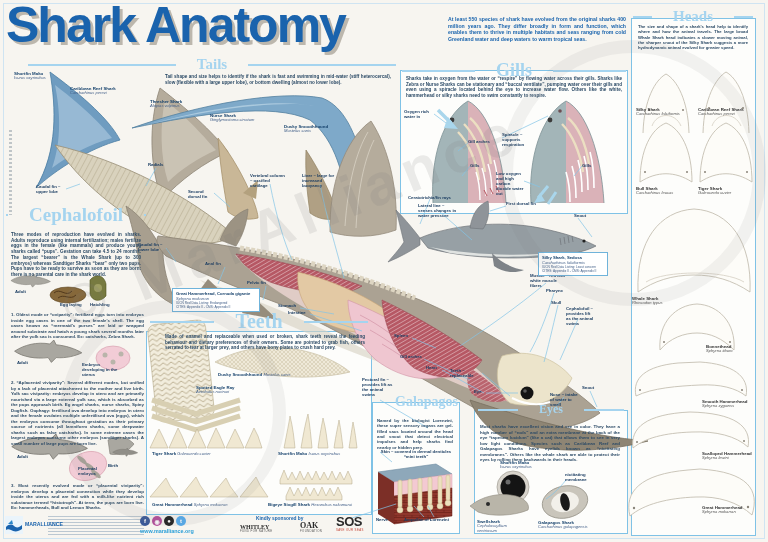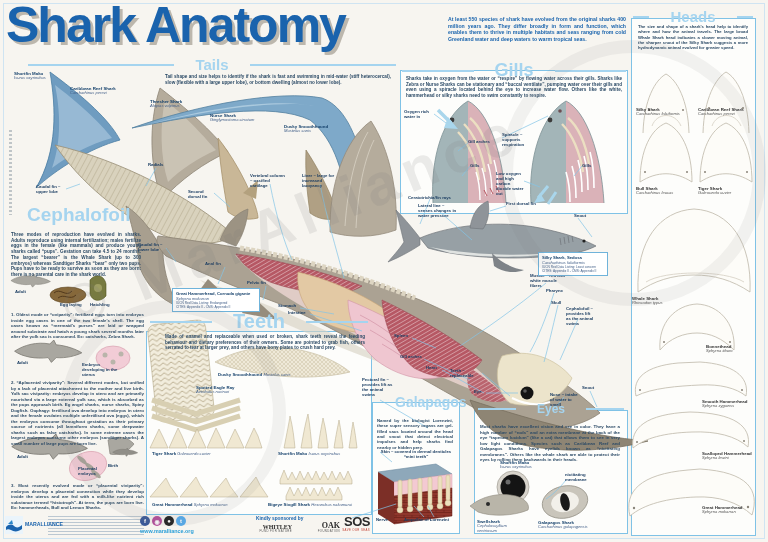--- a/index.html
+++ b/index.html
@@ -3,21 +3,21 @@
 <meta charset="utf-8">
 <style>
   html,body{margin:0;padding:0;background:#e8e6e1;}
   #poster{position:relative;width:768px;height:542px;background:#f7f5f0;overflow:hidden;
           font-family:"Liberation Sans",sans-serif;color:#24415f;}
   .frame{position:absolute;inset:3px;border:1px solid #cfe4f2;pointer-events:none;}
   #art{position:absolute;left:0;top:0;z-index:2;pointer-events:none;}
   .box{position:absolute;border:1.5px solid #7fc2e6;background:#fdfdfb;z-index:1;}
   .title{position:absolute;left:6px;top:-4px;width:440px;font-size:50px;font-weight:900;letter-spacing:-2px;
          color:#1a63ad;text-shadow:3px 3px 0 rgba(140,132,118,.55);z-index:3;}
-  .sec-h{position:absolute;display:flex;align-items:center;gap:21px;color:#a5d4ef;font-weight:800;z-index:3;}
+  .sec-h{position:absolute;display:flex;align-items:center;gap:21px;color:#a5d4ef;font-weight:800;z-index:3;font-family:Liberation Serif, serif;}
   .sec-h .ln{height:2px;background:#a5d4ef;flex:1;}
   .para{position:absolute;font-size:4.6px;line-height:1.25;font-weight:600;color:#2b4a66;text-align:justify;z-index:3;}
   .intro{font-size:5.2px;font-weight:700;color:#1a64ad;}
   .lbl{position:absolute;font-size:4.3px;font-weight:700;color:#1c3e63;line-height:1.15;z-index:4;}
   .sp{position:absolute;font-size:4.4px;line-height:1.2;z-index:4;}
   .sp .n{font-weight:700;color:#14406b;display:block;}
   .sp .l{font-style:italic;color:#44618a;display:block;font-size:4.1px;}
   .sp.dark .n{color:#333;} .sp.dark .l{color:#555;}
   .inline-cap .n,.inline-cap .l{display:inline;}
   .spbox{position:absolute;border:1px solid #6fb3da;background:#fff;padding:2px 3px;z-index:4;line-height:1.25;}
@@ -30,21 +30,21 @@
   .wm-circle{position:absolute;border-radius:50%;border:13px solid rgba(120,120,120,.09);z-index:6;pointer-events:none;}
   .fineprint{position:absolute;background:repeating-linear-gradient(#8aa2b8 0 1px,transparent 1px 3px);opacity:.55;z-index:3;}
   .sidecredit{position:absolute;left:9px;top:130px;width:3px;height:85px;
               background:repeating-linear-gradient(#9aa5ad 0 2px,transparent 2px 4px);opacity:.6;z-index:3;}
   .footer-el{position:absolute;z-index:4;}
   .social{display:flex;gap:2px;}
   .social .ic{width:10px;height:10px;border-radius:50%;color:#fff;font-size:6px;font-weight:700;
               display:flex;align-items:center;justify-content:center;}
   .web{color:#2a9fd8;font-weight:700;font-size:5.4px;}
   .sponsored{color:#1a63ad;font-weight:700;font-size:4.8px;}
-  .sponsor{text-align:right;line-height:1.05;}
+  .sponsor{text-align:left;line-height:1.05;}
   .sponsor .big{font-family:"Liberation Serif",serif;font-weight:700;color:#2b2b2b;display:block;}
   .sponsor .sub{font-size:2.8px;letter-spacing:.4px;color:#555;display:block;}
   .sponsor.sos .big{font-family:"Liberation Sans",sans-serif;font-size:13px;letter-spacing:-.5px;}
   .sponsor.sos .sub{color:#c0392b;}
   .logo{display:flex;gap:2px;align-items:center;}
   .logo .txt{font-size:5.2px;font-weight:800;color:#1a63ad;line-height:1;}
 </style>
 </head>
 <body>
 

